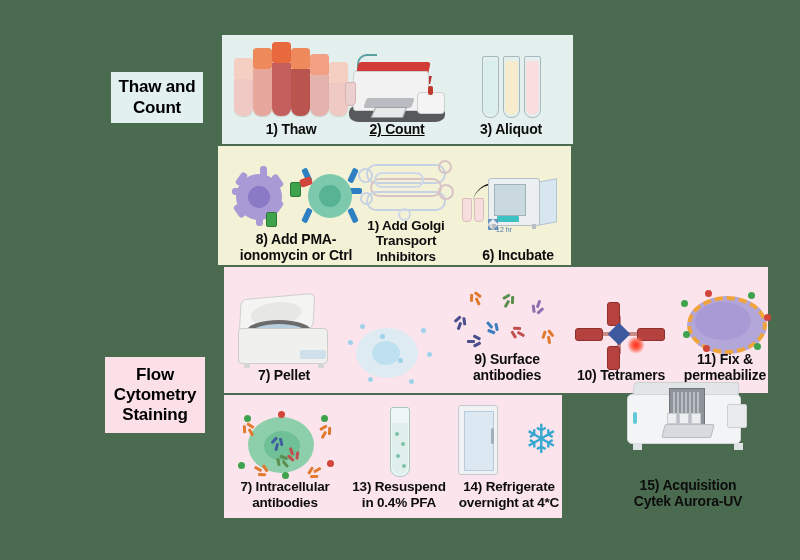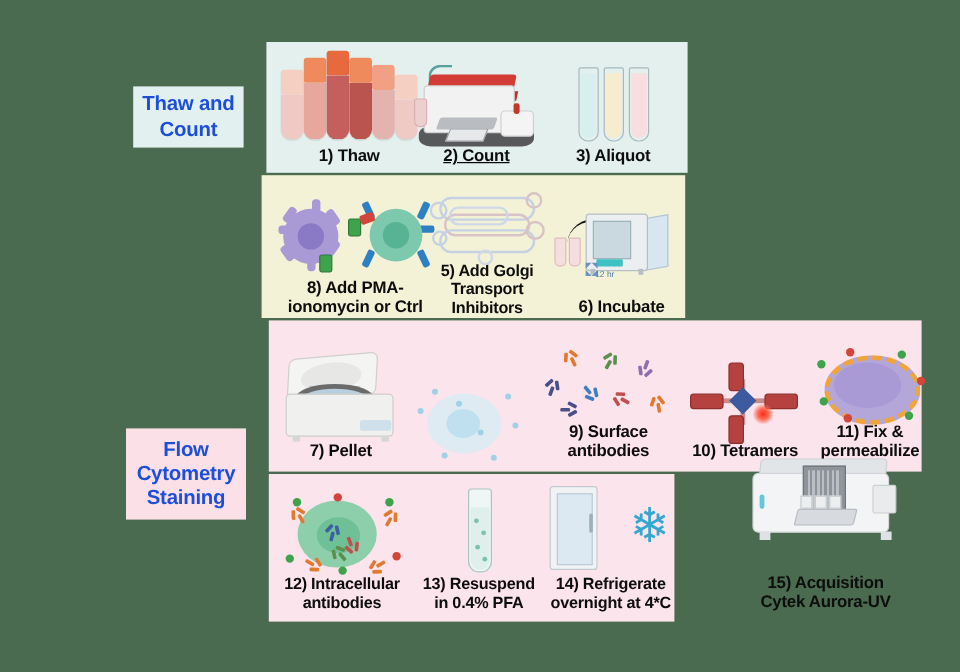--- a/index.html
+++ b/index.html
@@ -11,21 +11,21 @@
     position:relative;
   }
   .canvas{position:absolute;left:0;top:0;width:800px;height:560px;}
 
   
   .rowlabel{
     position:absolute;
     display:flex;align-items:center;justify-content:center;
     text-align:center;
     font-weight:bold;
-    color:#1d4ed8;
+    color:#000000;
     line-height:1.18;
     letter-spacing:-0.2px;
   }
   .rl-teal{background:#e2f0ef;}
   .rl-yellow{background:#f4f2d6;}
   .rl-pink{background:#fbe0e8;}
 
   
   .panel{position:absolute;}
   .p-teal{background:#e3f0ee;}
@@ -309,21 +309,21 @@
         <div class="gl" style="left:12px;top:20px;width:68px;height:15px;border-color:#d8c3c6;"></div>
         <div class="gl" style="left:8px;top:33px;width:76px;height:16px;border-color:#c6d2e4;"></div>
         <div class="gl" style="left:16px;top:14px;width:46px;height:12px;border-color:#cfd8e6;"></div>
         <div class="gdot" style="left:0px;top:10px;width:11px;height:11px;border-color:#c6d2e4;"></div>
         <div class="gdot" style="left:2px;top:34px;width:9px;height:9px;border-color:#c6d2e4;"></div>
         <div class="gdot" style="right:2px;top:2px;width:10px;height:10px;border-color:#d8c3c6;"></div>
         <div class="gdot" style="right:0px;top:26px;width:12px;height:12px;border-color:#d8c3c6;"></div>
         <div class="gdot" style="left:40px;top:50px;width:9px;height:9px;border-color:#cfd8e6;"></div>
       </div>
     </div>
-    <div class="caption cap13">5)  Add Golgi
+    <div class="caption cap13">1)  Add Golgi
 Transport
 Inhibitors</div>
   </div>
 
   <div class="step" style="left:462px;top:152px;width:112px;height:112px;">
     <div class="art" style="height:76px;">
       <div class="incub">
         <div class="vial" style="left:0px;"></div>
         <div class="vial" style="left:12px;"></div>
         <div class="arrow"></div>
@@ -501,21 +501,21 @@
             <b class="r" style="background:#e07a2f;"></b>
           </div>
         <div class="fxd" style="left:44px;top:0px;background:#d2453b;"></div>
         <div class="fxd" style="left:10px;top:4px;background:#3fa34d;"></div>
         <div class="fxd" style="right:8px;top:4px;background:#3fa34d;"></div>
         <div class="fxd" style="left:4px;bottom:10px;background:#3fa34d;"></div>
         <div class="fxd" style="right:2px;bottom:12px;background:#d2453b;"></div>
         <div class="fxd" style="left:48px;bottom:0px;background:#3fa34d;"></div>
       </div>
     </div>
-    <div class="caption cap13">12) Intracellular
+    <div class="caption cap13">7) Intracellular
 antibodies</div>
   </div>
 
   <div class="step" style="left:344px;top:400px;width:110px;height:110px;">
     <div class="art" style="height:72px;">
       <div class="pfa">
         <div class="pf-tube">
           <div class="pf-liq"></div>
           <div class="pfd" style="left:4px;top:24px;"></div>
           <div class="pfd" style="left:10px;top:34px;"></div>

